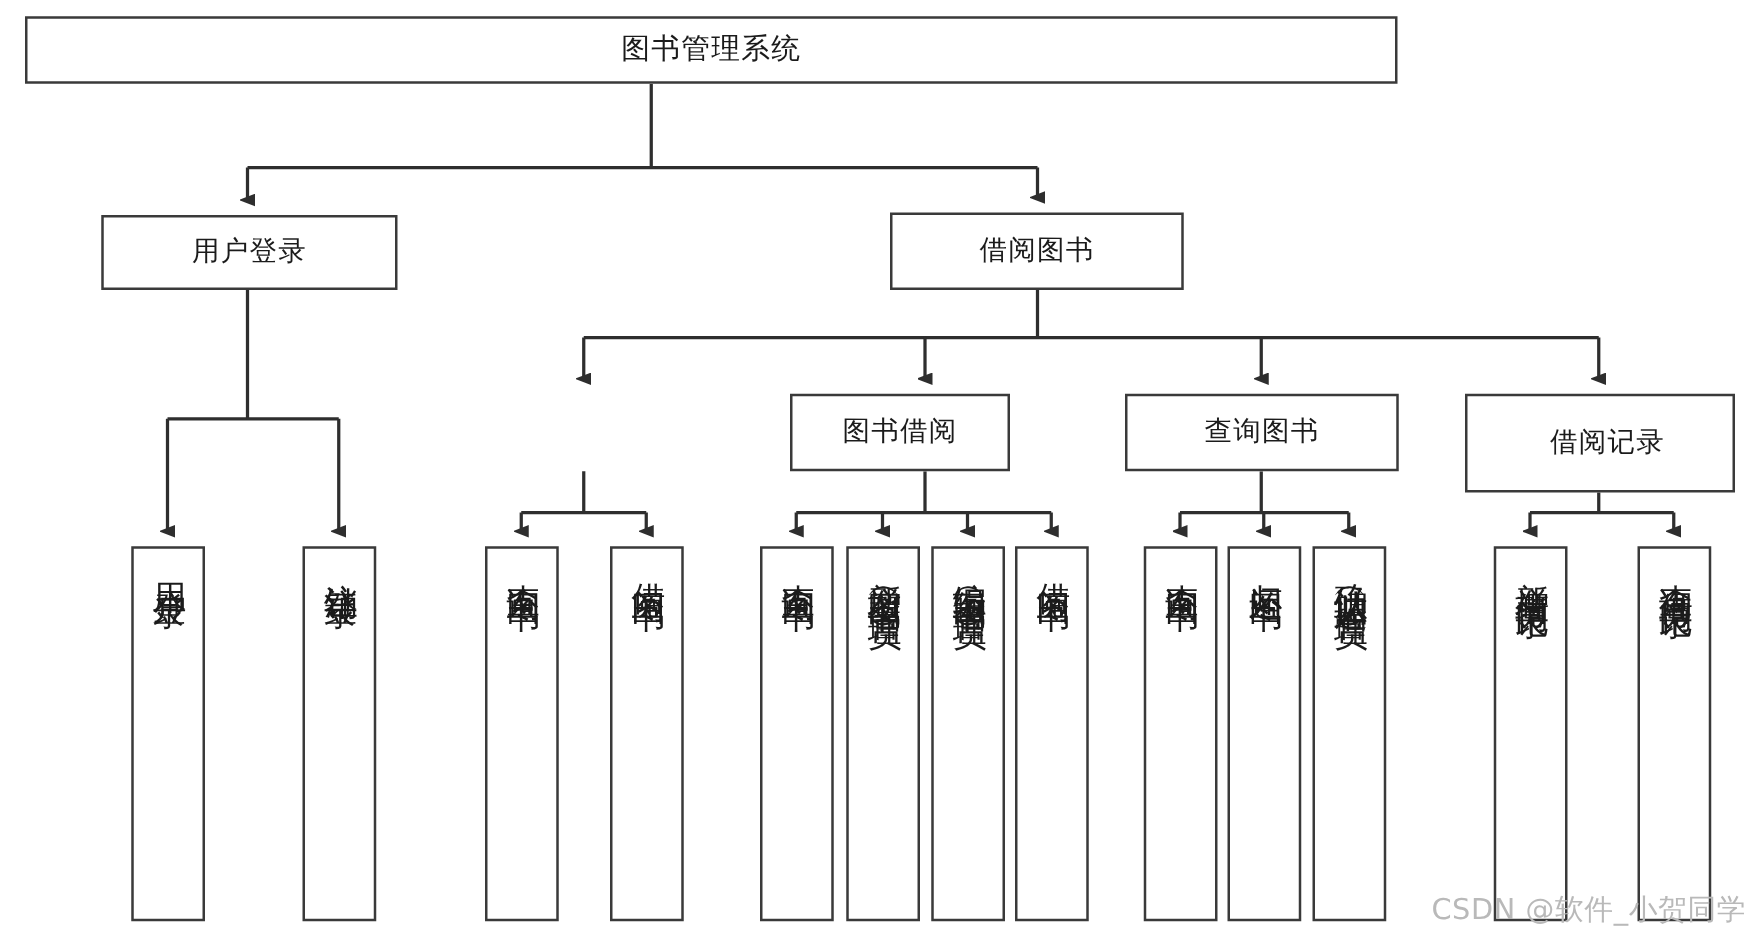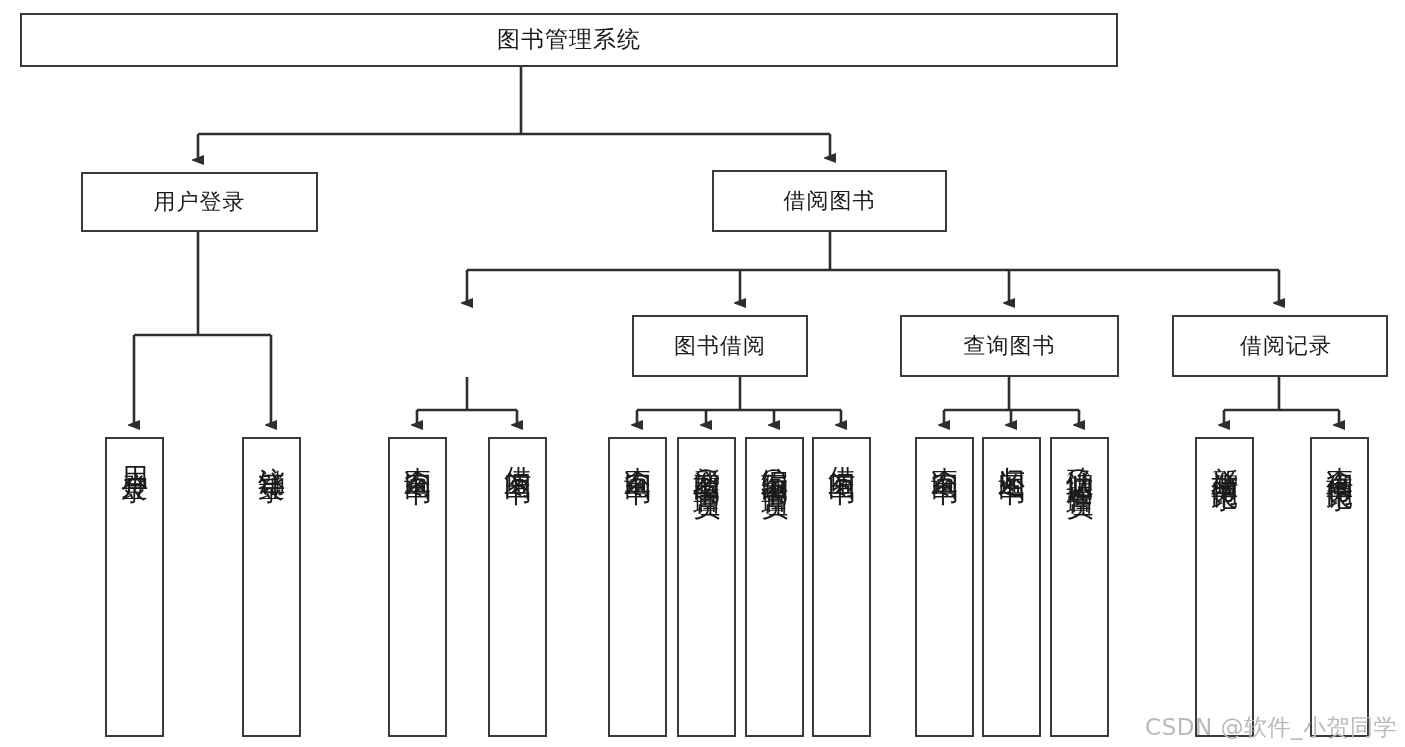--- a/index.html
+++ b/index.html
@@ -126,21 +126,21 @@
   <div class="node horiz" style="left:712px;top:170px;width:235px;height:62px;">
     <span class="lbl">借阅图书</span>
   </div>
 
   <div class="node horiz" style="left:632px;top:315px;width:176px;height:62px;">
     <span class="lbl">图书借阅</span>
   </div>
   <div class="node horiz" style="left:900px;top:315px;width:219px;height:62px;">
     <span class="lbl">查询图书</span>
   </div>
-  <div class="node horiz" style="left:1172px;top:315px;width:216px;height:62px;padding-left:12px;">
+  <div class="node horiz" style="left:1172px;top:315px;width:216px;height:79px;padding-left:12px;">
     <span class="lbl">借阅记录</span>
   </div>
 
   <div class="node vert" style="left:105px;top:437px;width:59px;height:300px;">
     <span class="lbl">用户登录</span>
   </div>
   <div class="node vert" style="left:242px;top:437px;width:59px;height:300px;">
     <span class="lbl">注销登录</span>
   </div>
 

